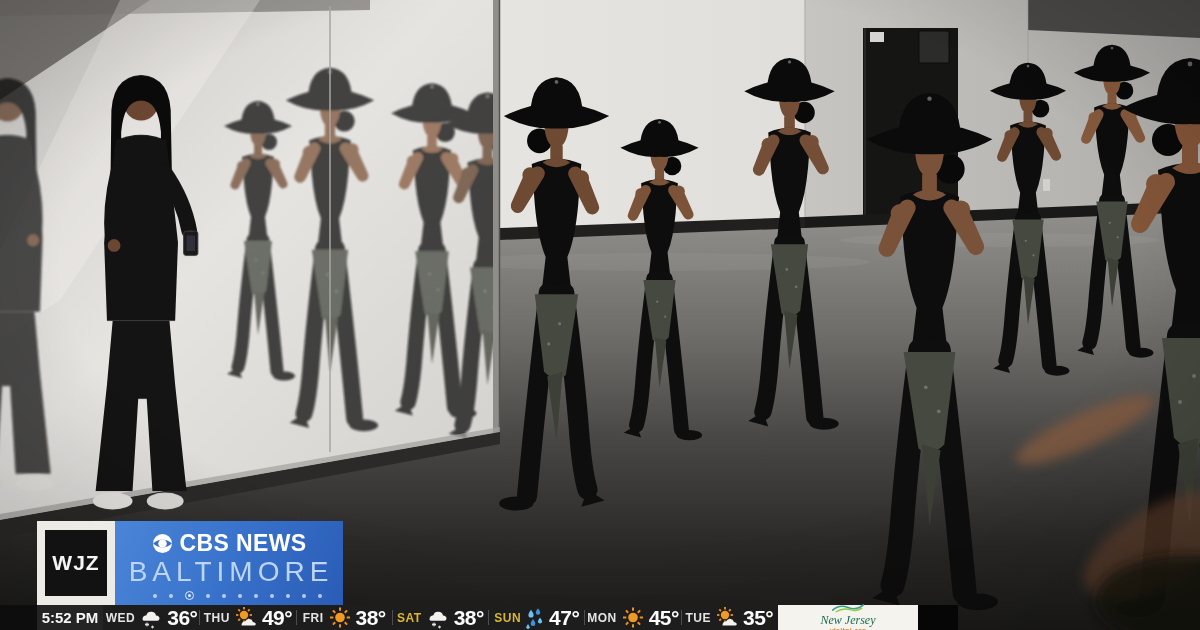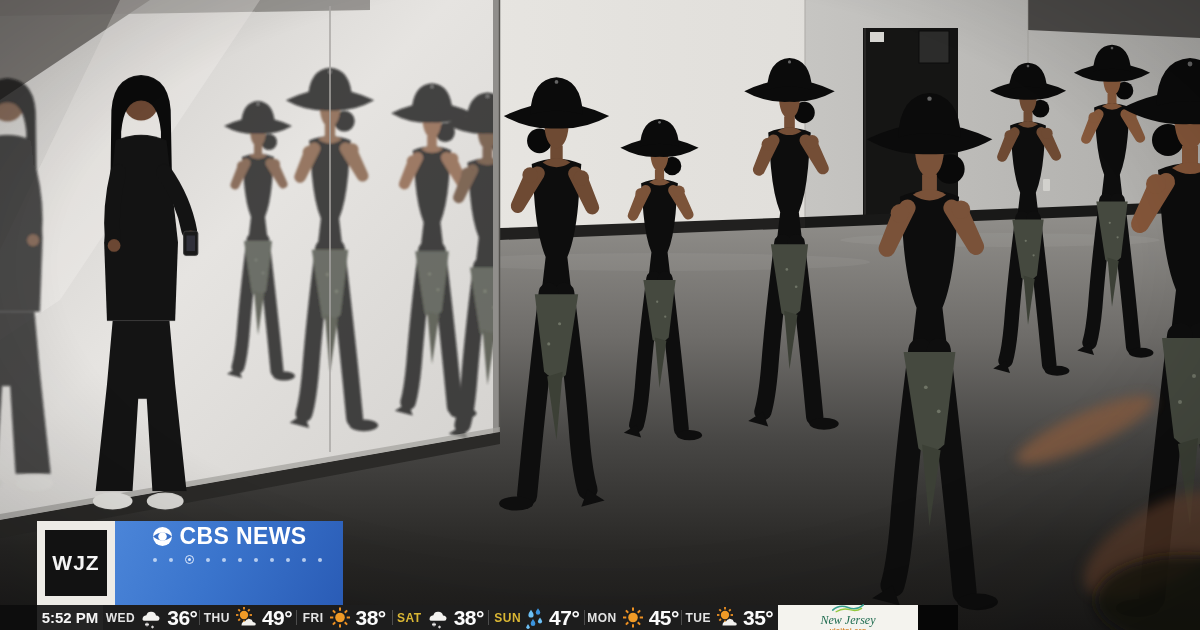--- a/index.html
+++ b/index.html
@@ -8,21 +8,21 @@
   .stage svg.scene{position:absolute;left:0;top:0;}
 
   
   .wjz-box{position:absolute;left:37px;top:521px;width:78px;height:84px;background:#edebe6;
            display:flex;align-items:center;justify-content:center;z-index:5;}
   .wjz-inner{width:62px;height:66px;background:#121212;display:flex;align-items:center;justify-content:center;}
   .wjz-inner span{color:#f4f4f4;font-size:21px;font-weight:bold;letter-spacing:1px;}
 
   .cbs-panel{position:absolute;left:115px;top:521px;width:228px;height:84px;z-index:5;
              background:linear-gradient(115deg,#4b85d8 0%,#3a74cc 45%,#2a5cb6 100%);
-             display:flex;flex-direction:column;align-items:center;justify-content:flex-start;padding-top:2px;box-sizing:border-box;}
+             display:flex;flex-direction:column;align-items:center;justify-content:flex-start;padding-top:9px;box-sizing:border-box;}
   .cbs-row1{display:flex;align-items:center;gap:5px;}
   .cbs-row1 .net{color:#fff;font-size:23px;font-weight:bold;letter-spacing:.4px;}
   .cbs-row2{color:#bdd5f6;font-size:28px;font-weight:normal;letter-spacing:5px;line-height:1;margin-top:1px;margin-left:4px;}
   .dots{display:flex;align-items:center;gap:12px;margin-top:5px;padding-left:16px;}
   .dot{width:4px;height:4px;border-radius:50%;background:rgba(226,238,252,.75);flex:none;}
   .dot.active{width:9px;height:9px;background:transparent;border:1.5px solid #dfeafc;box-sizing:border-box;
               display:flex;align-items:center;justify-content:center;}
   .dot.active::after{content:"";width:3px;height:3px;border-radius:50%;background:#dfeafc;}
 
   
@@ -196,20 +196,21 @@
     <div class="cbs-row1">
       <span class="eye" style="display:flex;">
         <svg width="23" height="23" viewBox="-14 -14 28 28">
           <circle r="11.5" fill="#ffffff"></circle>
           <path d="M-11.5,0 Q0,-9.6 11.5,0 Q0,9.6 -11.5,0 Z" fill="#386fc7"></path>
           <circle r="5.2" fill="#ffffff"></circle>
         </svg>
       </span>
       <span class="net">CBS NEWS</span>
     </div>
+    <div class="cbs-row2">BALTIMORE</div>
     <div class="dots">
       <span class="dot"></span>
       <span class="dot"></span>
       <span class="dot active"></span>
       <span class="dot"></span>
       <span class="dot"></span>
       <span class="dot"></span>
       <span class="dot"></span>
       <span class="dot"></span>
       <span class="dot"></span>

